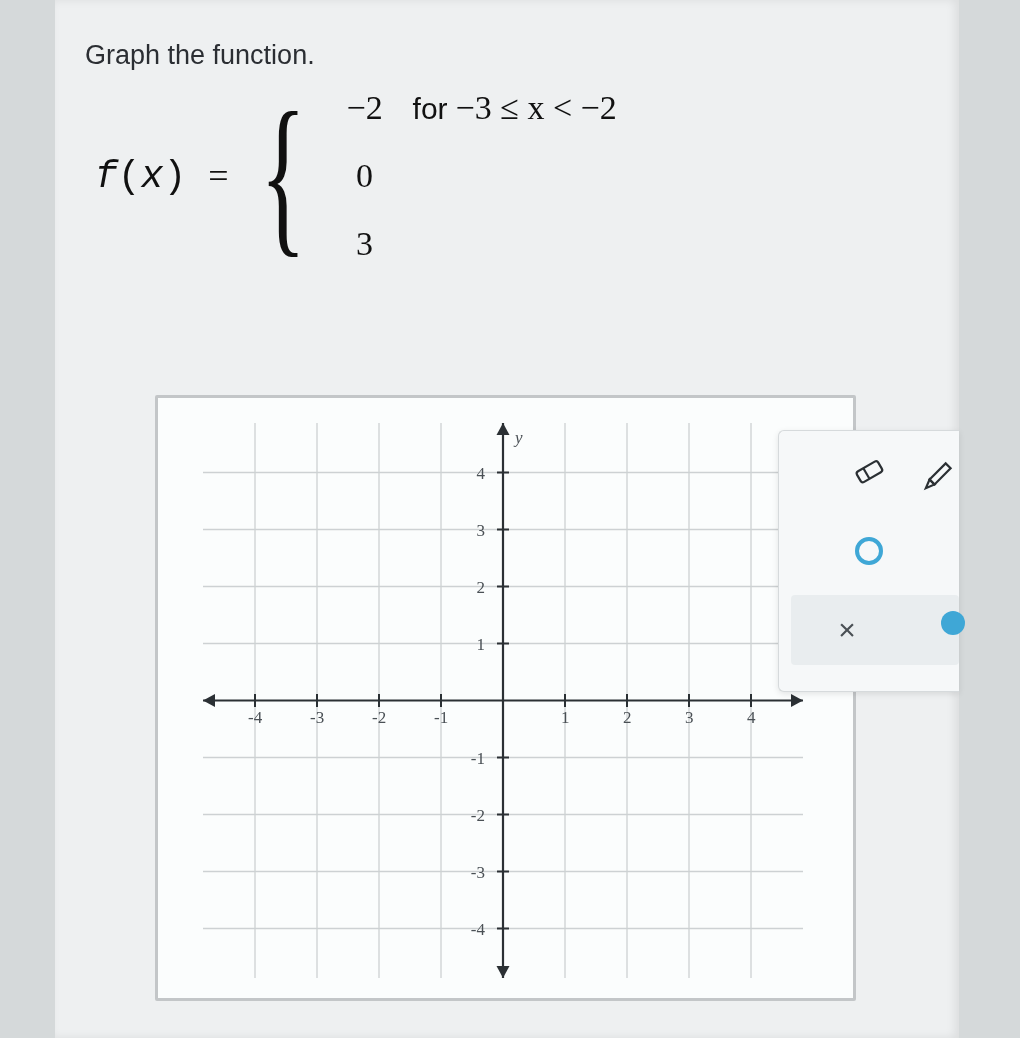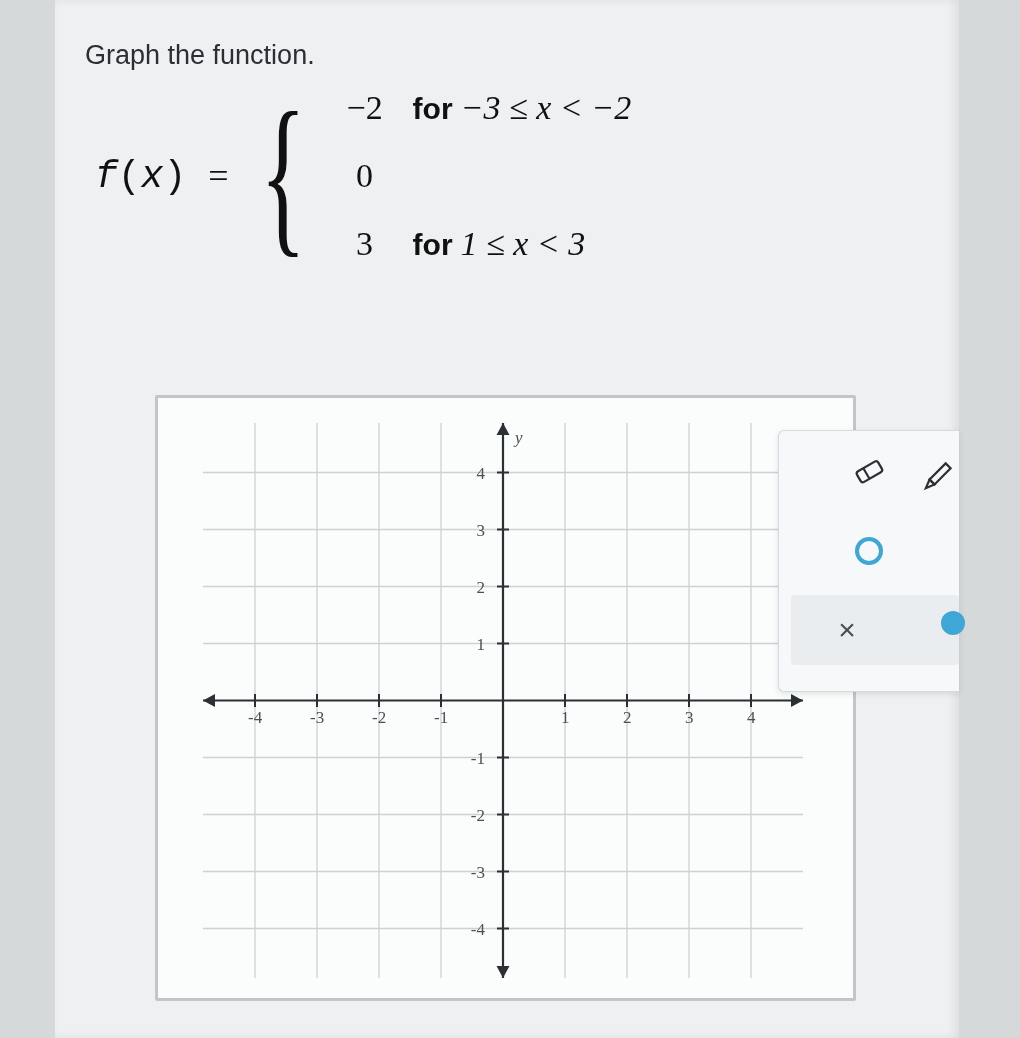--- a/index.html
+++ b/index.html
@@ -8,22 +8,22 @@
   .prompt{font-size:27px;color:#2b2e33;margin-bottom:18px;}
   .func{display:flex;align-items:center;margin-left:10px;}
   .fx{font-family:Liberation Mono, monospace;font-size:38px;font-style:italic;color:#111;margin-right:10px;}
   .fx .paren{font-style:normal;}
   .eq{font-family:'Times New Roman',serif;font-size:36px;color:#111;margin:0 12px;}
   .brace{font-family:'Times New Roman',serif;font-size:175px;color:#111;line-height:0;margin-right:10px;transform:scaleX(.55);display:inline-block;position:relative;top:-2px;}
   .cases{display:flex;flex-direction:column;gap:30px;}
   .case{display:flex;align-items:baseline;font-family:'Times New Roman',serif;font-size:34px;color:#111;}
   .case .val{width:60px;text-align:center;}
   .case .cond{margin-left:18px;}
-  .case .for{font-family:Arial,Helvetica,sans-serif;font-size:30px;margin-right:8px;font-weight:bold;}
-  .ineq{font-style:italic;text-align:center;}
+  .case .for{font-family:Arial,Helvetica,sans-serif;font-size:30px;margin-right:8px;}
+  .ineq{text-align:center;}
   .graph-frame{position:absolute;left:70px;top:355px;width:695px;height:600px;border:3px solid #c3c6c8;background:#fbfdfd;border-radius:2px;}
   .graph-inner{position:absolute;left:45px;top:25px;width:600px;height:555px;}
   svg.grid{width:100%;height:100%;display:block;}
   .gridline{stroke:#cdd1d3;stroke-width:1.3;}
   .axis{stroke:#2b3034;stroke-width:2.2;}
   .tick-lbl{font:17px 'Times New Roman',serif;fill:#4a5055;}
   .axis-lbl{font:italic 17px 'Times New Roman',serif;fill:#4a5055;}
   .tools{position:absolute;right:0;top:390px;width:180px;height:260px;background:#f6f8f9;border:1px solid #d6dadc;border-right:none;border-radius:6px 0 0 6px;box-shadow:0 2px 6px rgba(0,0,0,.1);}
   .tool-row{display:flex;justify-content:space-around;align-items:center;height:80px;}
   .tool-btn{width:56px;height:56px;display:flex;align-items:center;justify-content:center;cursor:pointer;border-radius:6px;}
@@ -50,21 +50,20 @@
       <div class="cases">
         <div class="case">
           <span class="val">−2</span>
           <span class="cond"><span class="for">for</span><span class="ineq">−3 ≤ x &lt; −2</span></span>
         </div>
         <div class="case">
           <span class="val">0</span>
         </div>
         <div class="case">
           <span class="val">3</span>
-          <span class="cond"><span class="for">for</span><span class="ineq">1 ≤ x &lt; 3</span></span>
         </div>
       </div>
     </div>
 
     <div class="graph-frame">
       <div class="graph-inner">
         <svg class="grid" viewBox="0 0 600 555">
 
           <g>
 

